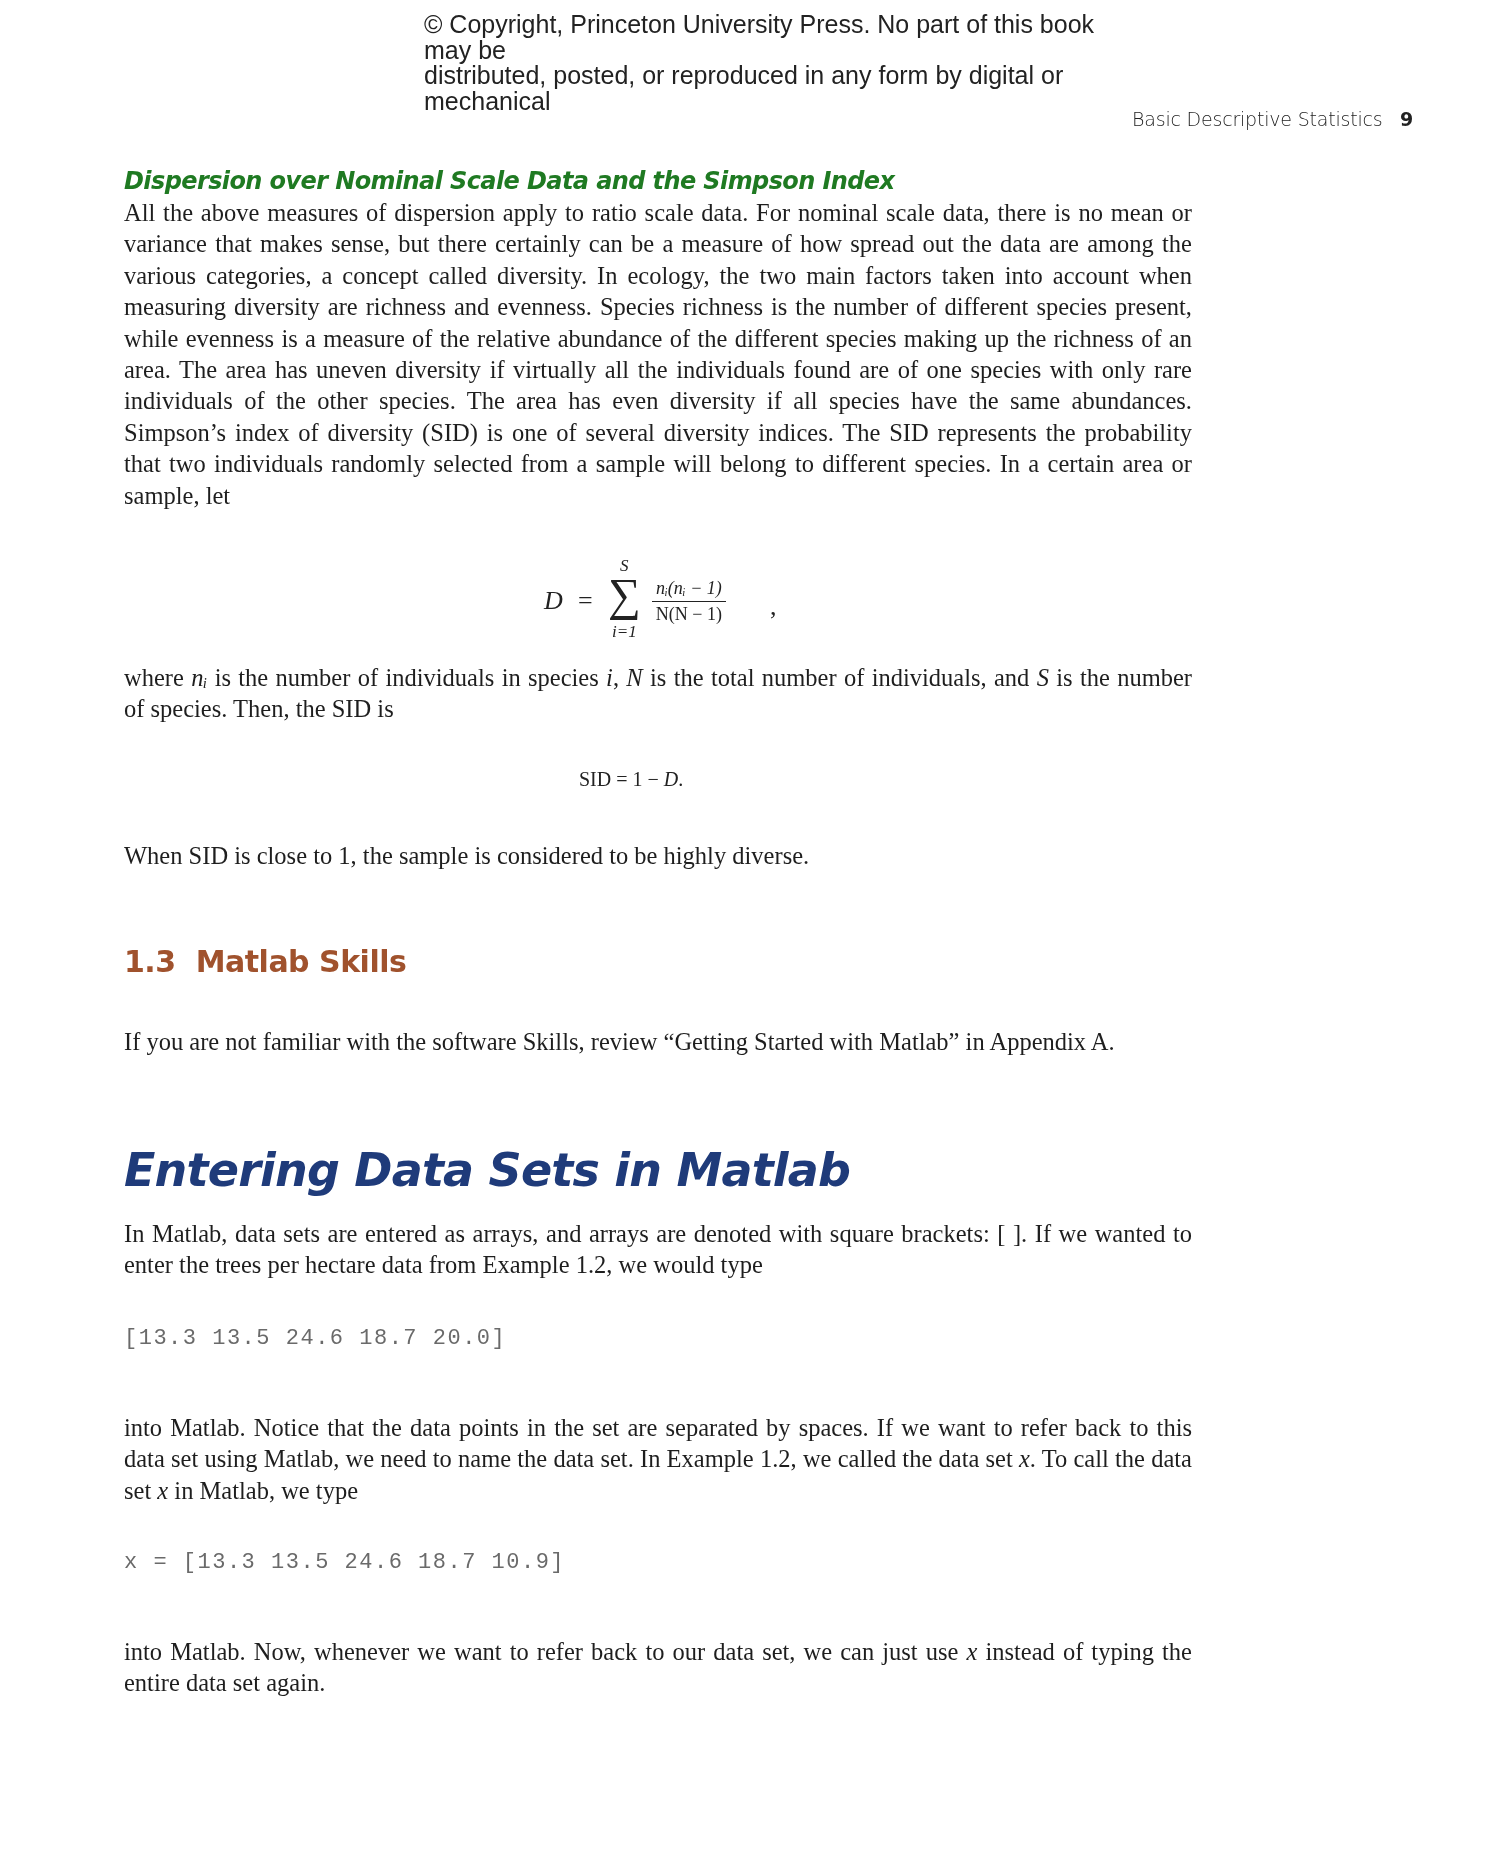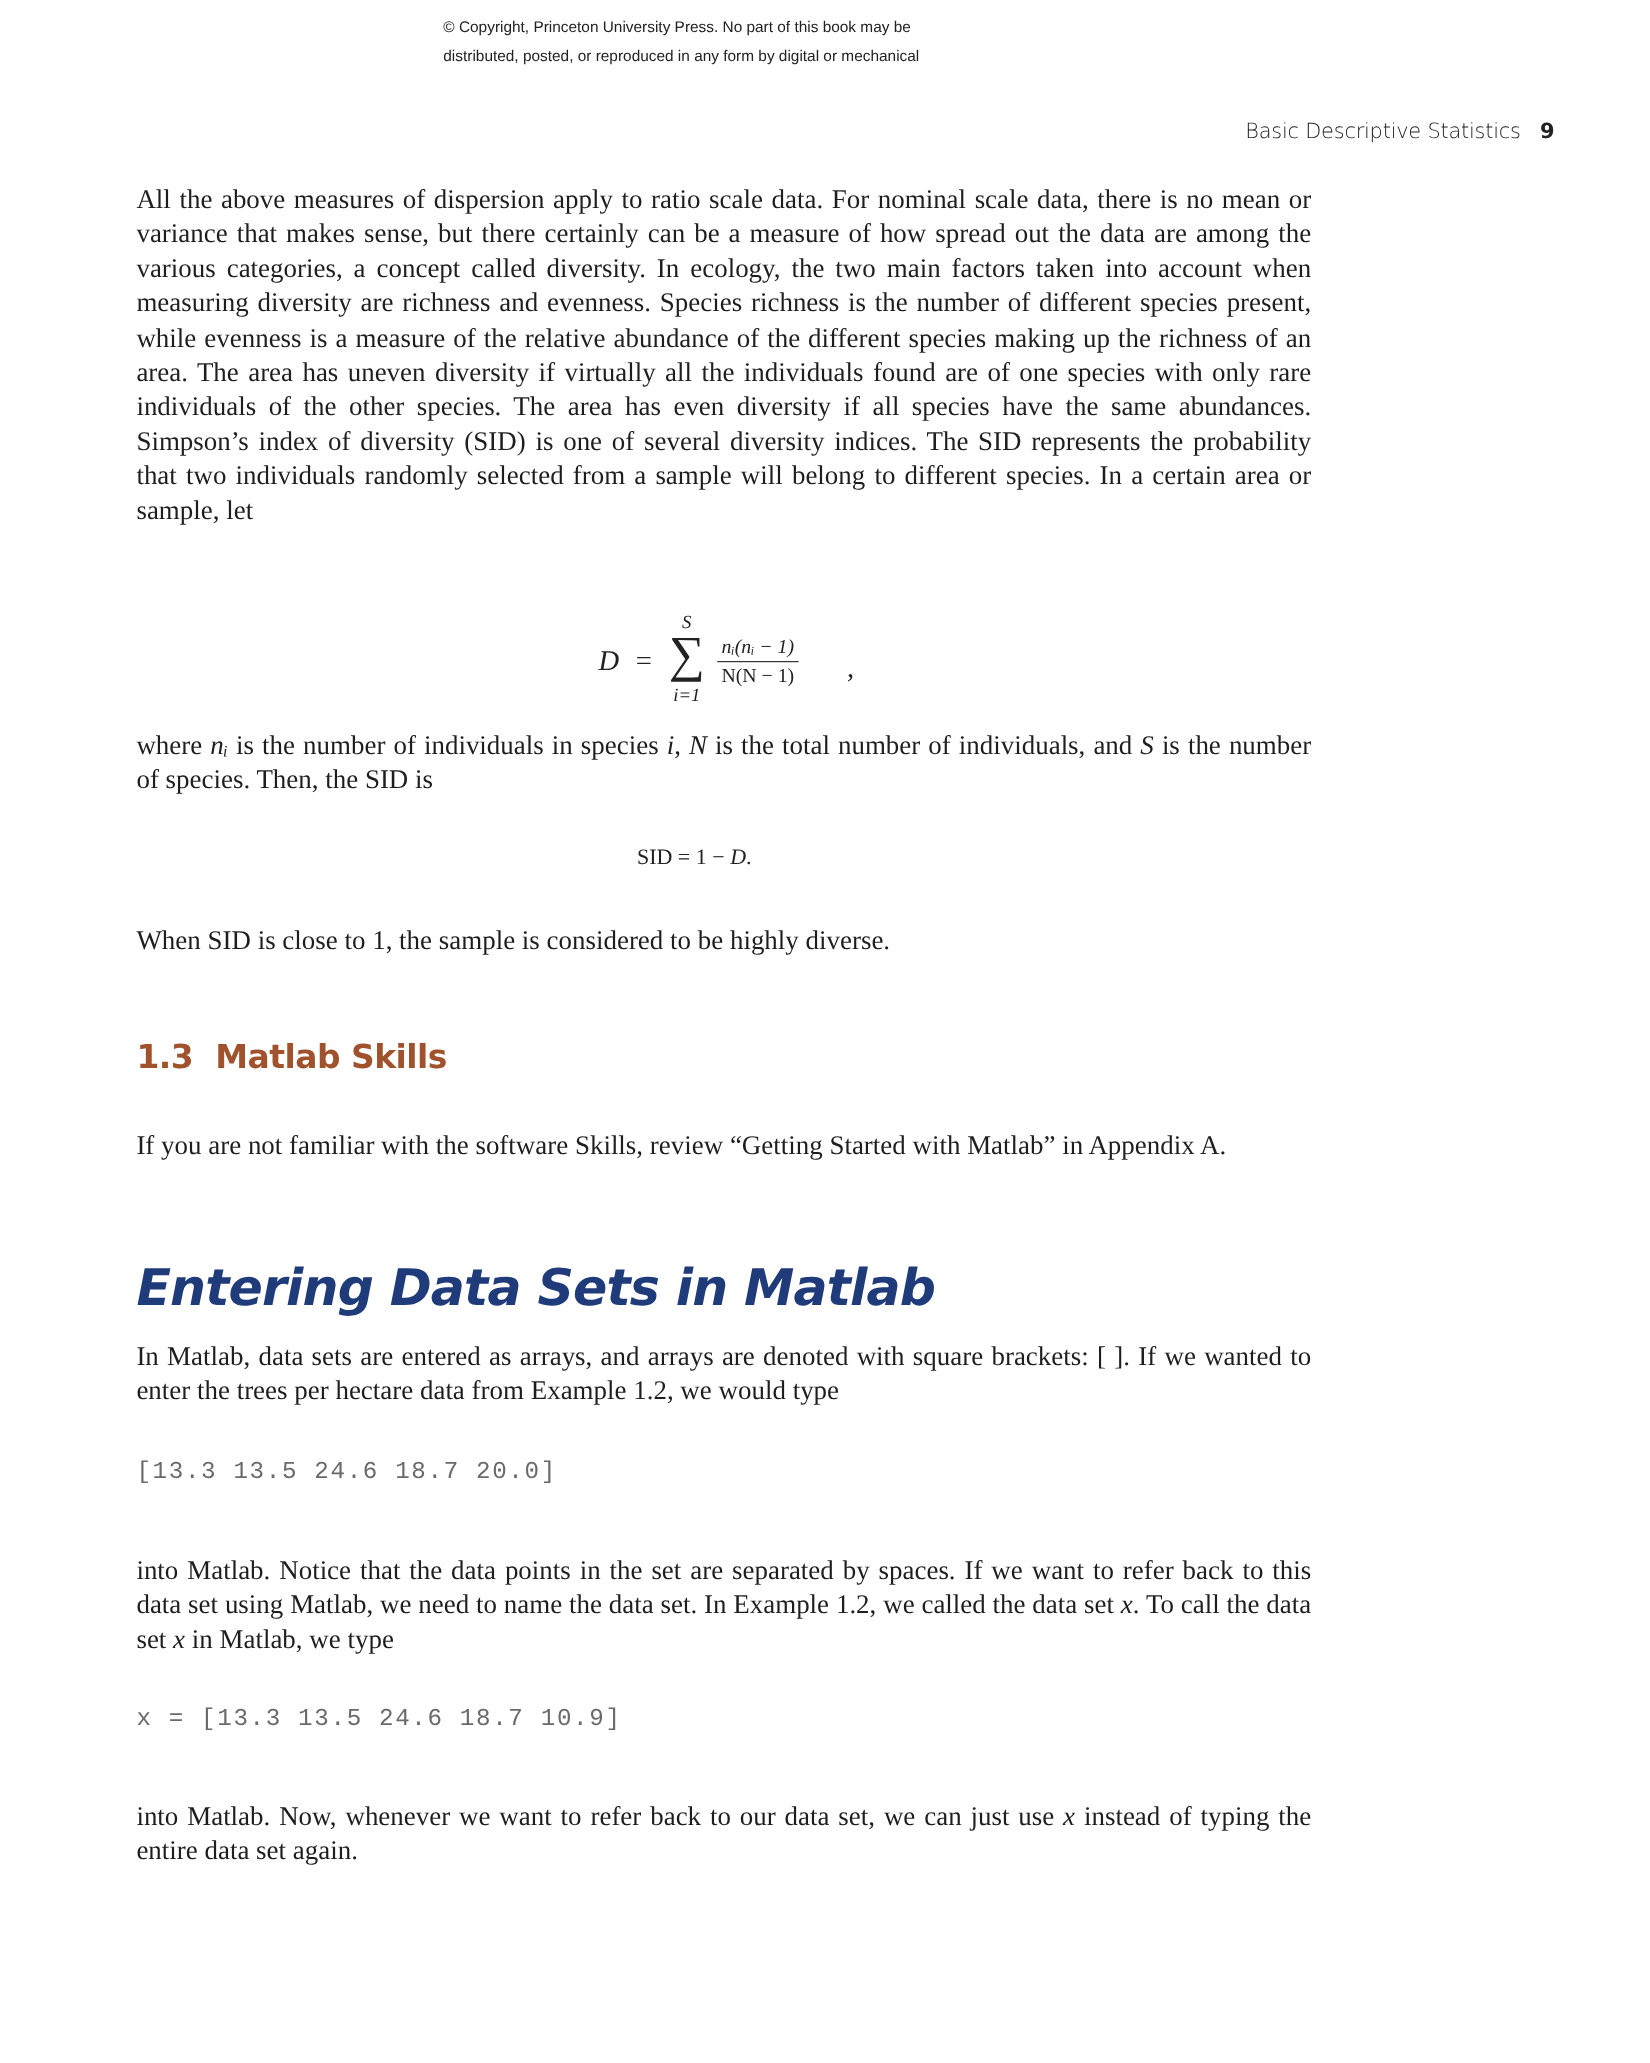--- a/index.html
+++ b/index.html
@@ -1,19 +1,19 @@
 <!DOCTYPE html>
 <html><head>
 <meta charset="utf-8">
 <style>
   html, body { margin: 0; padding: 0; background: #ffffff; }
   body { width: 1500px; height: 1875px; position: relative; overflow: hidden; color: #1a1a1a; }
   .copyright {
-    position: absolute; left: 403px; top: 12px; width: 700px;
-    font-family: "Liberation Sans", sans-serif; font-size: 14px; line-height: 25.5px; color: #222;
+    position: absolute; left: 424px; top: 12px; width: 700px;
+    font-family: "Liberation Sans", sans-serif; font-size: 25px; line-height: 25.5px; color: #222;
   }
   .running-head {
     position: absolute; top: 108px; left: 1120px; width: 300px;
     font-family: "DejaVu Sans", sans-serif; font-size: 19px; color: #222;
   }
   .running-head .title { position: absolute; left: 12px; top: 0; font-weight: 300; letter-spacing: -0.2px; }
   .running-head .page { position: absolute; left: 280px; top: 0; font-weight: bold; }
   .content { position: absolute; left: 124px; top: 166px; width: 1068px; }
   .body-text {
     font-family: "Liberation Serif", serif; font-size: 24.5px; line-height: 31.4px;
@@ -64,20 +64,21 @@
 </div>
 
 <div class="running-head">
   <span class="title">Basic Descriptive Statistics</span>
   <span class="page">9</span>
 </div>
 
 <div class="content">
 
   <div class="blk" style="top:0px;">
+    <h3 class="green-head">Dispersion over Nominal Scale Data and the Simpson Index</h3>
     <p class="body-text">All the above measures of dispersion apply to ratio scale data. For nominal scale data, there is no mean or variance that makes sense, but there certainly can be a measure of how spread out the data are among the various categories, a concept called diversity. In ecology, the two main factors taken into account when measuring diversity are richness and evenness. Species richness is the number of different species present, while evenness is a measure of the relative abundance of the different species making up the richness of an area. The area has uneven diversity if virtually all the individuals found are of one species with only rare individuals of the other species. The area has even diversity if all species have the same abundances. Simpson’s index of diversity (SID) is one of several diversity indices. The SID represents the probability that two individuals randomly selected from a sample will belong to different species. In a certain area or sample, let</p>
   </div>
 
   <div class="eq-sum math" style="left:420px;top:390px;">
     <span class="lhs" style="left:0;">D</span>
     <span class="eq" style="left:34px;">=</span>
     <span class="sup" style="left:76px;">S</span>
     <span class="sigma" style="left:64px;">∑</span>
     <span class="sub" style="left:68px;">i=1</span>
     <span class="frac" style="left:108px;">

